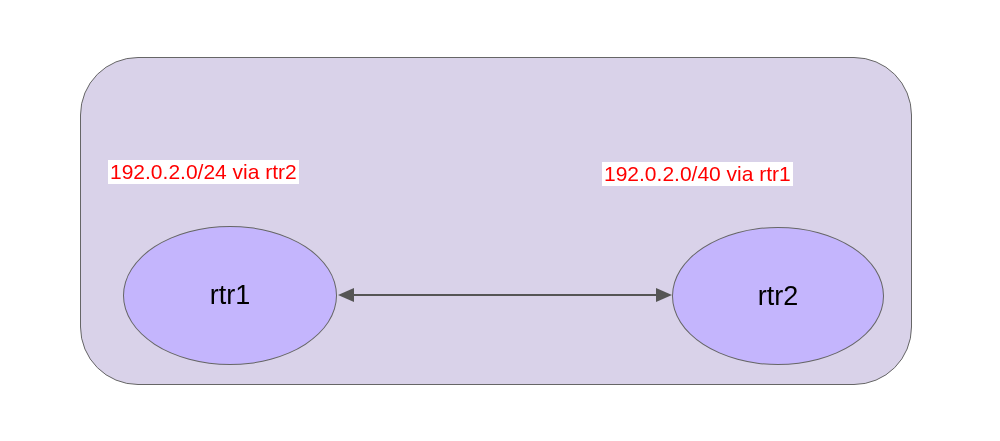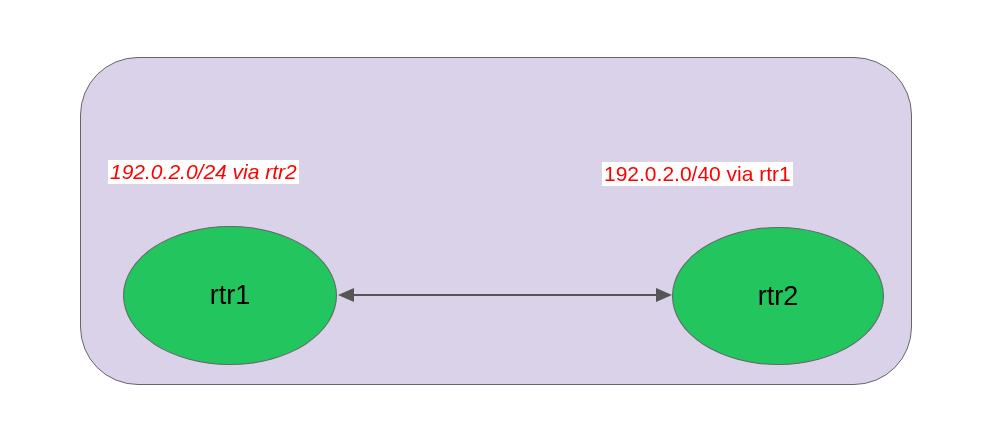--- a/index.html
+++ b/index.html
@@ -21,21 +21,21 @@
       width: 832px;
       height: 328px;
       box-sizing: border-box;
       background: #d9d2e9;
       border: 1.5px solid #666666;
       border-radius: 58px;
     }
     .node {
       position: absolute;
       box-sizing: border-box;
-      background: #22c55e;
+      background: #c4b5fd;
       border: 1.5px solid #666666;
       border-radius: 50%;
       display: flex;
       align-items: center;
       justify-content: center;
     }
     .node-rtr1 {
       left: 123px;
       top: 226px;
       width: 214px;
@@ -56,21 +56,20 @@
       color: #ff0000;
       background: #ffffff;
       font-size: 21px;
       line-height: 24px;
       padding: 0 2px;
       white-space: nowrap;
     }
     .annotation-left {
       left: 108px;
       top: 160px;
-      font-style: italic;
     }
     .annotation-right {
       left: 602px;
       top: 162px;
     }
     .link-layer {
       position: absolute;
       left: 0;
       top: 0;
       width: 1000px;

